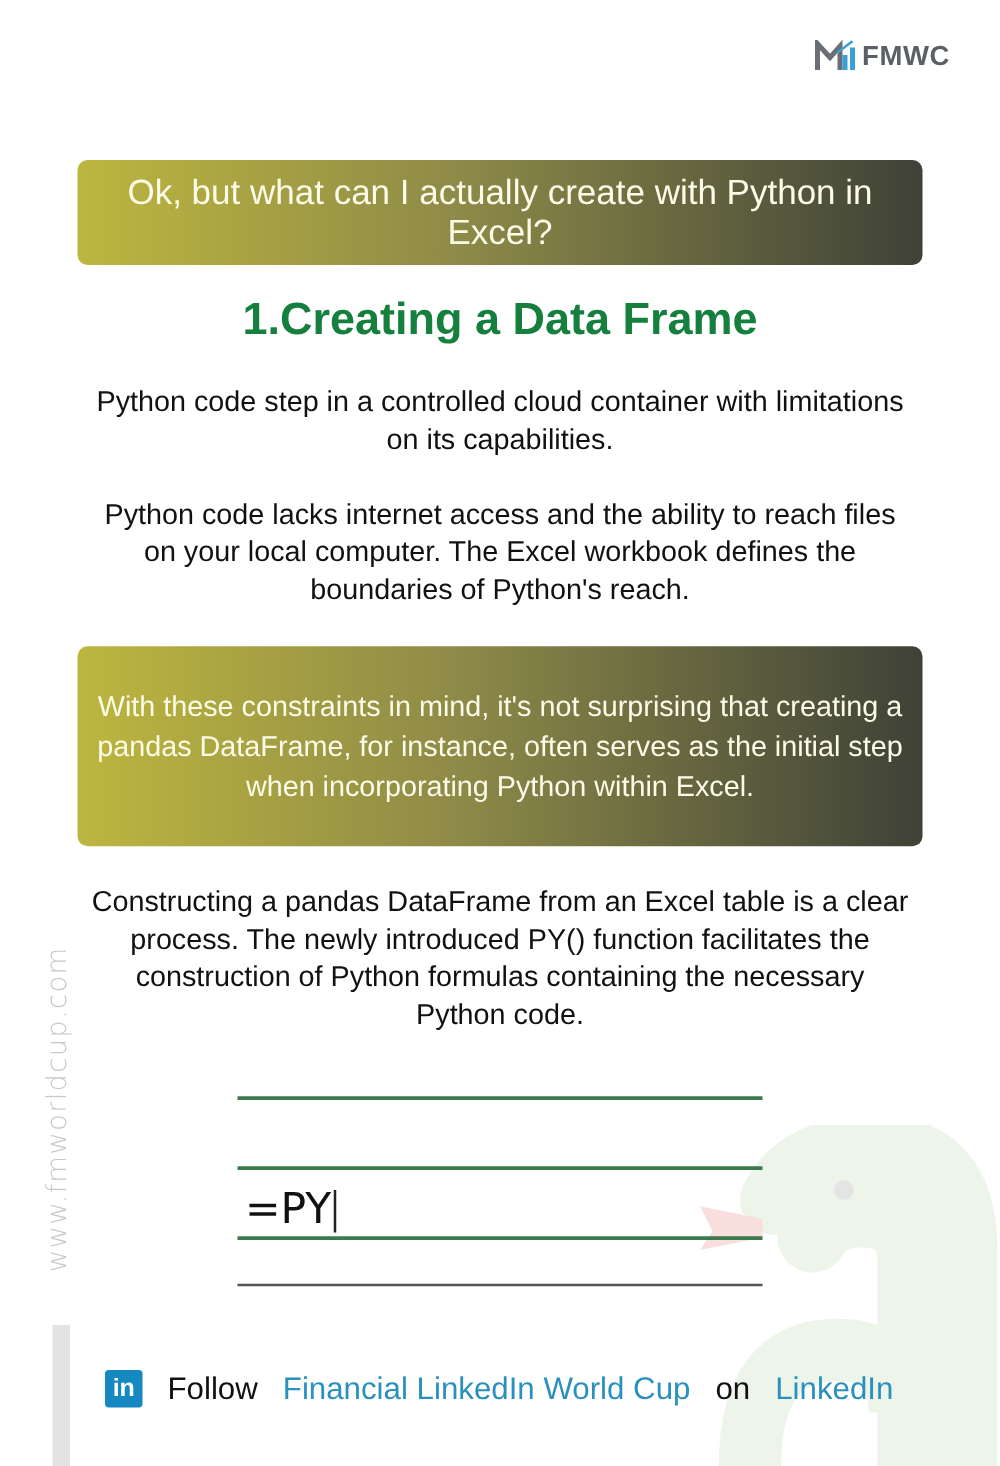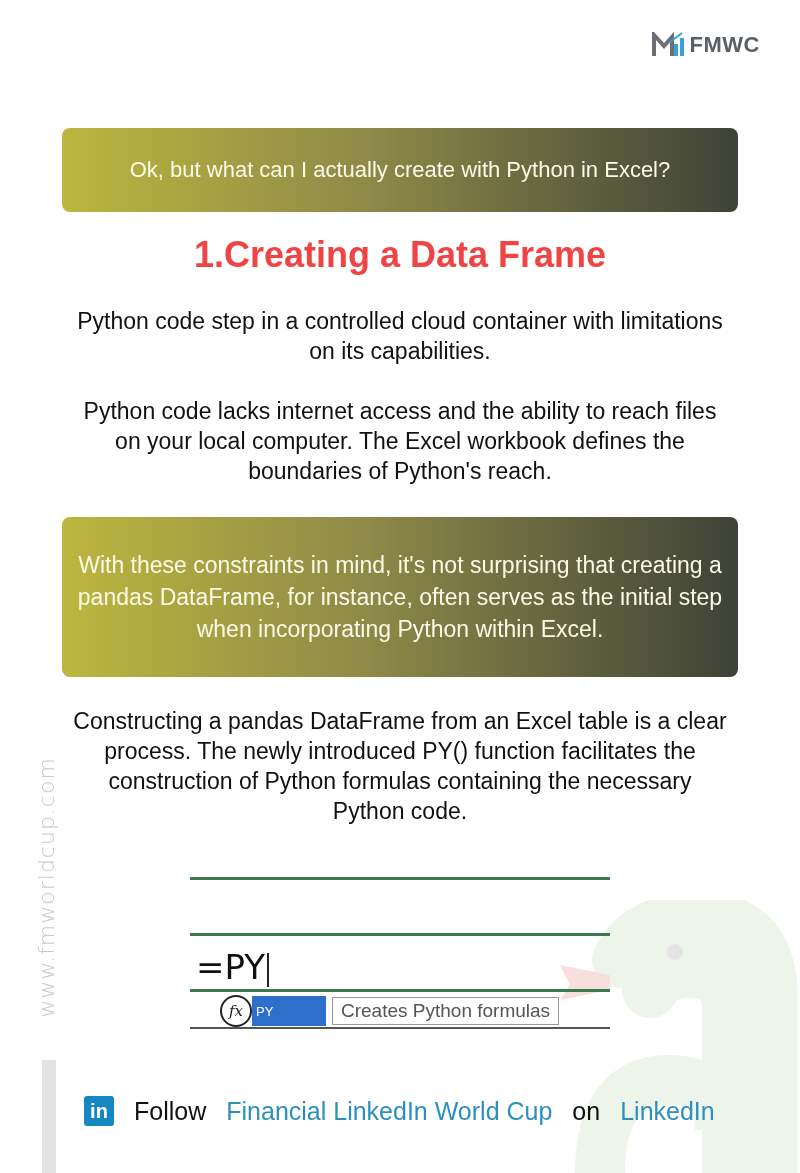--- a/index.html
+++ b/index.html
@@ -1,22 +1,22 @@
 <!DOCTYPE html>
 <html><head>
   <meta charset="utf-8">
   <style>
     html, body { margin:0; padding:0; }
     body { width:800px; height:1173px; background:#ffffff; position:relative; overflow:hidden; font-family:"Liberation Sans", sans-serif; color:#1a1a1a; }
     .logo { position:absolute; top:32px; right:40px; display:flex; align-items:center; gap:4px; }
     .logo-text { font-size:22px; font-weight:bold; color:#5b5f66; letter-spacing:0.5px; }
     .banner { position:absolute; left:62px; width:676px; border-radius:8px; background:linear-gradient(90deg,#bdb63f 0%,#8e8a48 45%,#3e4237 100%); color:#fbfbe8; text-align:center; display:flex; align-items:center; justify-content:center; box-sizing:border-box; }
-    .banner1 { top:128px; height:84px; font-size:22px; }
+    .banner1 { top:128px; height:84px; font-size:28px; }
     .banner2 { top:517px; height:160px; font-size:23px; line-height:32px; padding:12px 14px; }
-    .title { position:absolute; top:234px; left:0; width:800px; text-align:center; font-size:36px; font-weight:bold; color:#ef4444; }
+    .title { position:absolute; top:234px; left:0; width:800px; text-align:center; font-size:36px; font-weight:bold; color:#15803d; }
     .para { position:absolute; left:70px; width:660px; text-align:center; font-size:23px; line-height:30px; color:#111; }
     .p1 { top:306px; }
     .p2 { top:396px; }
     .p3 { top:706px; }
     .sheet { position:absolute; left:190px; top:877px; width:420px; height:150px; }
     .gline { position:absolute; left:0; width:420px; height:3px; background:#3b7a4c; }
     .cell-text { position:absolute; left:6px; top:70px; font-size:34px; color:#111; font-family:"DejaVu Sans", sans-serif; }
     .cursor { display:inline-block; width:2px; height:34px; background:#222; vertical-align:middle; margin-left:2px; }
     .ac { position:absolute; top:118px; left:30px; display:flex; align-items:center; height:32px; }
     .fx { width:28px; height:28px; border:2px solid #222; border-radius:50%; font-style:italic; font-size:15px; display:flex; align-items:center; justify-content:center; background:#fff; font-family:"DejaVu Serif", serif; }
@@ -67,25 +67,20 @@
   <path d="M50 75 L0 65 L10 85 L0 100 L50 90 Z" fill="#f9dede"></path>
 </svg>
 
 <div class="sheet">
   <div class="gline" style="top:0"></div>
   <div class="gline" style="top:56px"></div>
   <div class="gline" style="top:112px"></div>
   <div class="cell-text">
     <span>=PY</span><span class="cursor"></span>
   </div>
-  <div class="ac">
-    <span class="fx">fx</span>
-    <span class="py">PY</span>
-    <span class="tip">Creates Python formulas</span>
-  </div>
   <div class="bottomline"></div>
 </div>
 
 <div class="watermark">
   <span>www.fmworldcup.com</span>
 </div>
 <div class="leftbar"></div>
 
 <div class="follow">
   <span class="li-icon">in</span>

